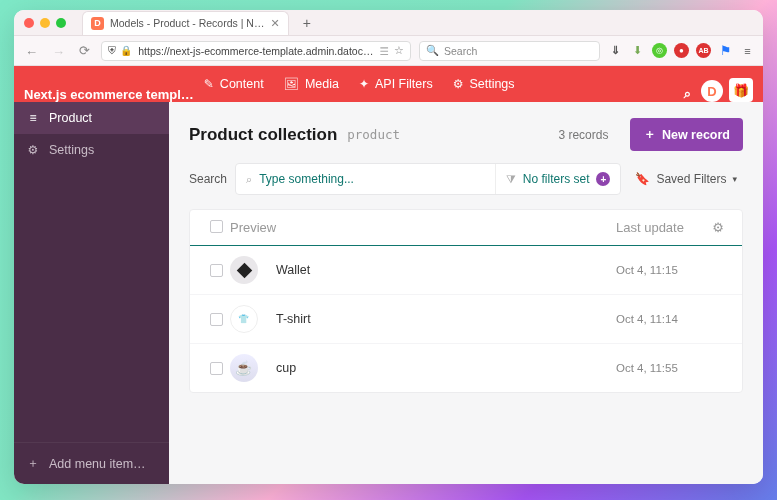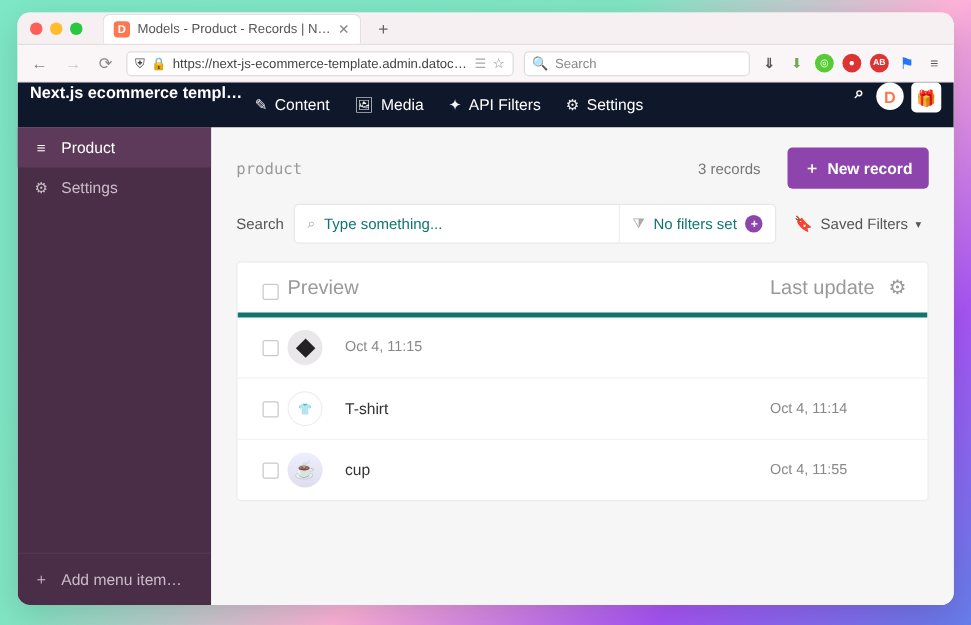--- a/index.html
+++ b/index.html
@@ -18,21 +18,21 @@
   .nav-btn{color:#888;font-size:13px;padding:0 3px}
   .addr { flex:0 0 auto; width:310px; height:20px; background:#fff; border:1px solid #ddd; border-radius:4px; display:flex; align-items:center; padding:0 6px; gap:5px; font-size:10.5px; color:#444; overflow:hidden;}
   .addr .lock{color:#777;font-size:10px}
   .addr .txt{white-space:nowrap;overflow:hidden;text-overflow:ellipsis;flex:1}
   .addr .star{color:#888;font-size:11px}
   .searchbox{flex:1;height:20px;background:#fff;border:1px solid #ddd;border-radius:4px;display:flex;align-items:center;padding:0 6px;gap:5px;font-size:10.5px;color:#888}
   .ext-icons{display:flex;gap:7px;align-items:center}
   .ext{width:15px;height:15px;font-size:11px;display:flex;align-items:center;justify-content:center;color:#555}
   .ext.circ{border-radius:50%}
   
-  .apphdr { height: 36px; background:#0f172a; display:flex; align-items:flex-start; color:#fff; font-size:12.5px; padding:0 10px; gap:0;}
+  .apphdr { height: 36px; background:#ef4444; display:flex; align-items:flex-end; color:#fff; font-size:12.5px; padding:0 10px; gap:0;}
   .apphdr .title{font-weight:600;min-width:150px;white-space:nowrap;overflow:hidden;text-overflow:ellipsis;font-size:13px}
   .hnav{display:flex;align-items:center;gap:6px;padding:0 10px;height:100%}
   .hnav .ico{font-size:12px;opacity:.95}
   .hspacer{flex:1}
   .hsearch{font-size:13px;padding:0 6px;font-weight:700}
   .hlogo{width:22px;height:22px;border-radius:50%;background:#fff;color:#ff7751;display:flex;align-items:center;justify-content:center;font-weight:800;font-size:13px;margin-left:4px}
   .hgift{width:24px;height:24px;border-radius:4px;background:#fff;color:#e35d5b;display:flex;align-items:center;justify-content:center;font-size:13px;margin-left:6px}
   
   .body{flex:1;display:flex;min-height:0}
   .sidebar{width:155px;background:#4a2d47;color:#c9bcc7;display:flex;flex-direction:column;font-size:12.5px}
@@ -51,21 +51,21 @@
   .searchrow{display:flex;align-items:center;padding:0 20px 14px;gap:8px;font-size:12px;color:#555}
   .sbox{flex:1;height:32px;background:#fff;border:1px solid #e7e7e9;border-radius:4px;display:flex;align-items:center}
   .sseg{display:flex;align-items:center;gap:7px;padding:0 10px;height:100%}
   .sseg.div{border-left:1px solid #eee}
   .sseg .ico{color:#aaa;font-size:11px}
   .sseg .ph{color:#0f766e}
   .sseg .plus{width:14px;height:14px;border-radius:50%;background:#8e44ad;color:#fff;display:flex;align-items:center;justify-content:center;font-size:10px;font-weight:700}
   .saved{display:flex;align-items:center;gap:6px;padding:0 6px;color:#555}
   
   .card{margin:0 20px 20px;background:#fff;border:1px solid #ececee;border-radius:4px;overflow:hidden}
-  .thead{display:flex;align-items:flex-end;padding:10px 12px;font-size:16px;color:#999;border-bottom:4px solid #0f766e}
+  .thead{display:flex;align-items:flex-start;padding:10px 12px;font-size:13px;color:#999;border-bottom:1px solid #0f766e}
   .chkcell{width:28px;display:flex;justify-content:center}
   .chk{width:13px;height:13px;border:1.5px solid #c9c9cd;border-radius:2px;background:#fff}
   .prevcell{width:46px}
   .namecell{flex:1}
   .updcell{width:90px;text-align:left}
   .gearcell{width:24px;text-align:center;color:#999}
   .trow{display:flex;align-items:center;padding:10px 12px;font-size:12.5px;color:#333;border-bottom:1px solid #f4f4f6}
   .trow:last-child{border-bottom:none}
   .thumb{width:28px;height:28px;border-radius:50%;background:#e9e7ea;display:flex;align-items:center;justify-content:center;font-size:14px;overflow:hidden}
   .thumb.diamond::before{content:"";width:11px;height:11px;background:#222;transform:rotate(45deg);display:block}
@@ -152,20 +152,21 @@
       </div>
       <div class="side-spacer"></div>
       <div class="side-add">
         <span class="side-ico">＋</span>
         <span>Add menu item…</span>
       </div>
     </div>
 
     <div class="main">
       <div class="mainhdr">
+        <span class="coll-title">Product collection</span>
         <span class="coll-id">product</span>
         <span class="rec-count">3 records</span>
         <button class="btn-new">
           <span>＋</span>
           <span>New record</span>
         </button>
       </div>
 
       <div class="searchrow">
         <span>Search</span>
@@ -199,20 +200,21 @@
           <div class="gearcell"><span>⚙</span></div>
         </div>
 
         <div class="trow">
           <div class="chkcell">
               <div class="chk"></div>
             </div>
           <div class="prevcell">
               <div class="thumb diamond"></div>
             </div>
+          <div class="namecell">Wallet</div>
           <div class="updcell upd">Oct 4, 11:15</div>
           <div class="gearcell"></div>
         </div>
         <div class="trow">
           <div class="chkcell">
               <div class="chk"></div>
             </div>
           <div class="prevcell">
               <div class="thumb shirt">👕</div>
             </div>

